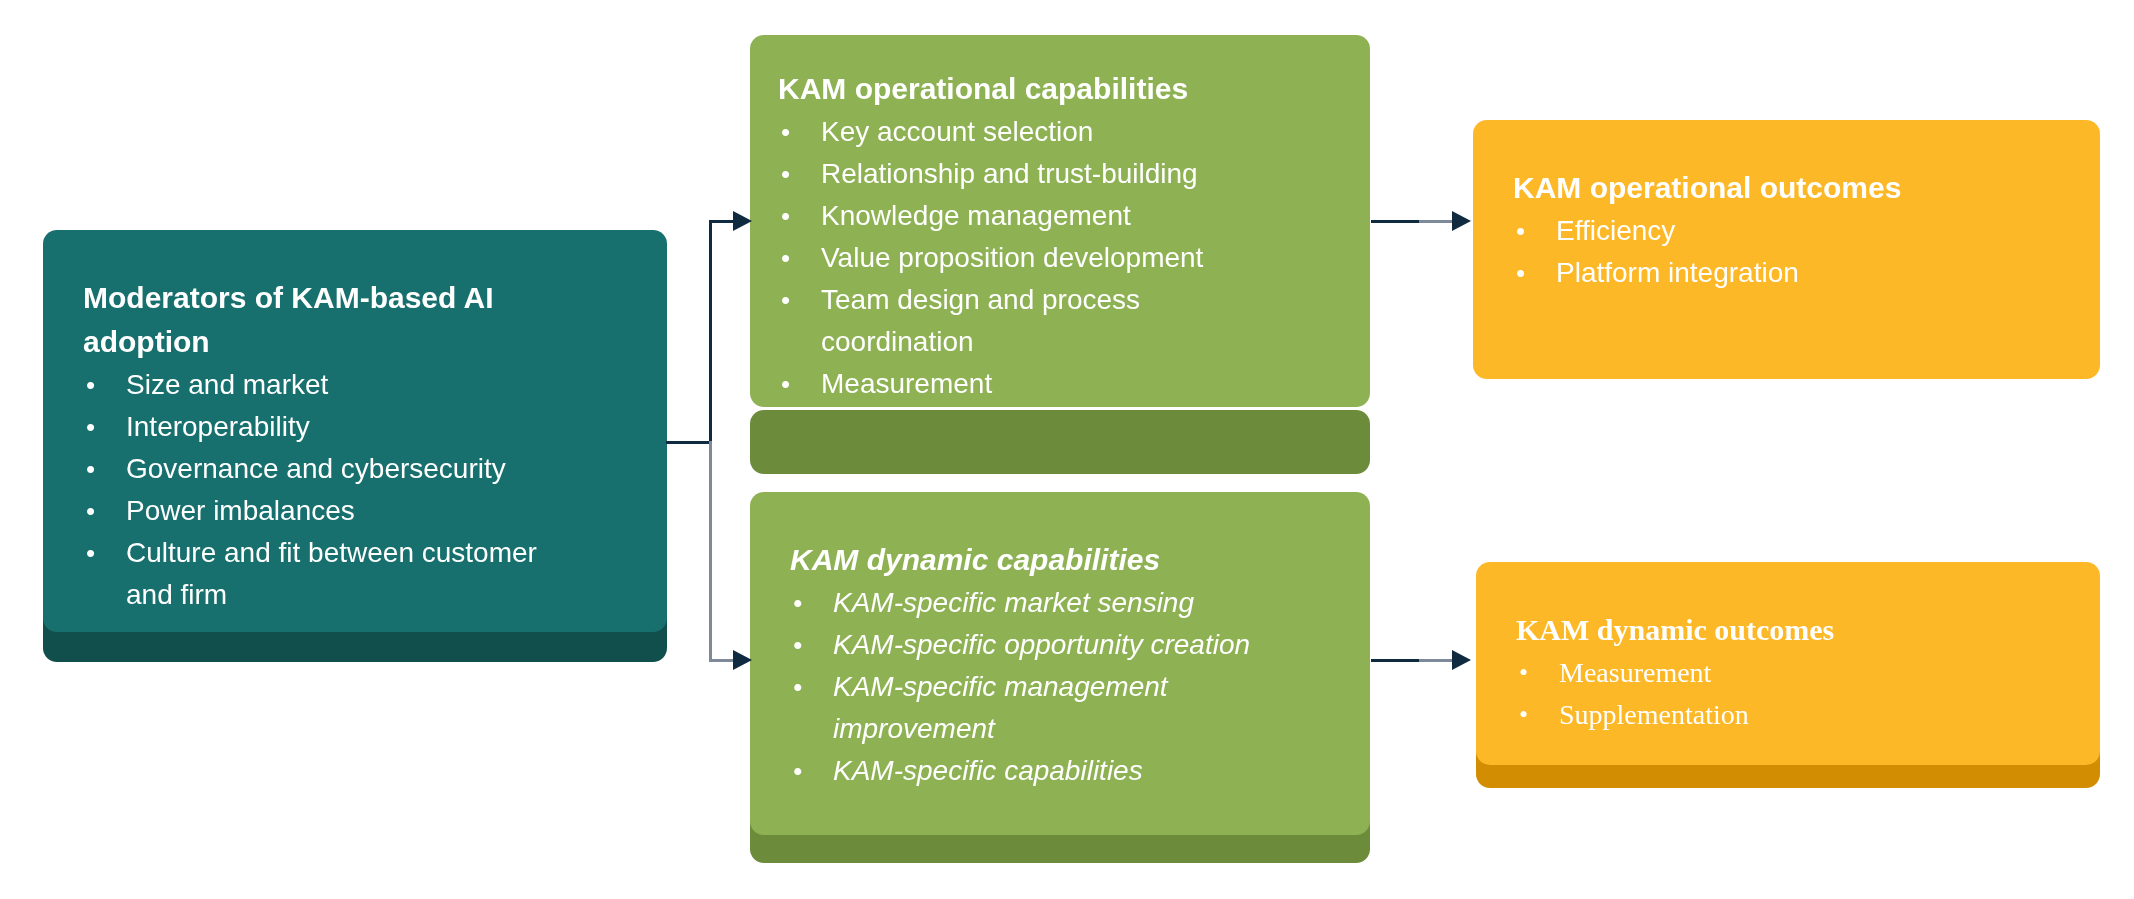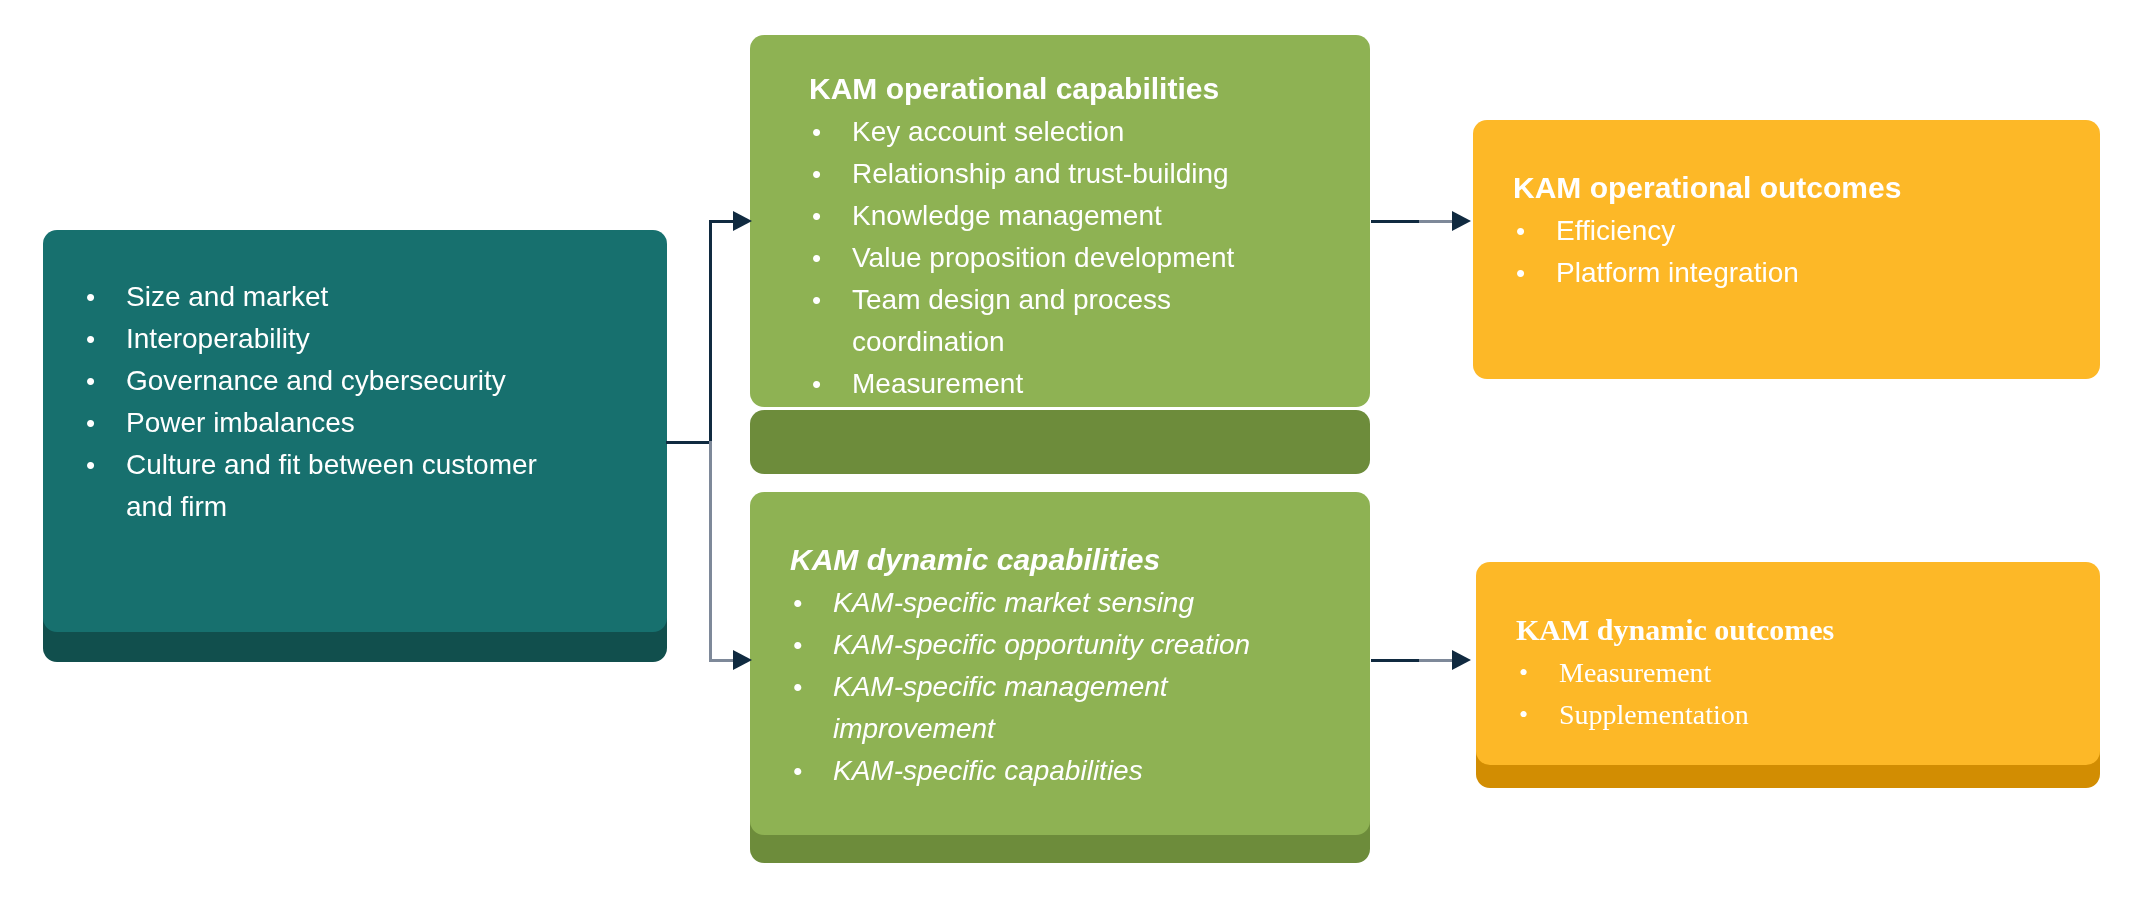--- a/index.html
+++ b/index.html
@@ -76,20 +76,21 @@
   }
 </style>
 </head>
 <body>
 
 <div id="canvas">
 
   <div class="box teal" style="left:43px; top:230px; width:624px; height:432px;">
     <div class="base"></div>
     <div class="face" style="height:402px; padding:46px 111px 10px 40px;">
+      <div class="box-title">Moderators of KAM-based AI adoption</div>
       <ul class="bullets">
           <li>
             <span class="bullet">•</span>
             <span class="li-text">Size and market</span>
           </li>
           <li>
             <span class="bullet">•</span>
             <span class="li-text">Interoperability</span>
           </li>
           <li>
@@ -103,21 +104,21 @@
           <li>
             <span class="bullet">•</span>
             <span class="li-text">Culture and fit between customer and firm</span>
           </li>
         </ul>
     </div>
   </div>
 
   <div class="box green" style="left:750px; top:35px; width:620px; height:439px;">
     <div class="base"></div>
-    <div class="face" style="height:372px; padding:32px 117px 8px 59px;">
+    <div class="face" style="height:372px; padding:32px 117px 8px 28px;">
       <div class="box-title">KAM operational capabilities</div>
       <ul class="bullets">
           <li>
             <span class="bullet">•</span>
             <span class="li-text">Key account selection</span>
           </li>
           <li>
             <span class="bullet">•</span>
             <span class="li-text">Relationship and trust-building</span>
           </li>

